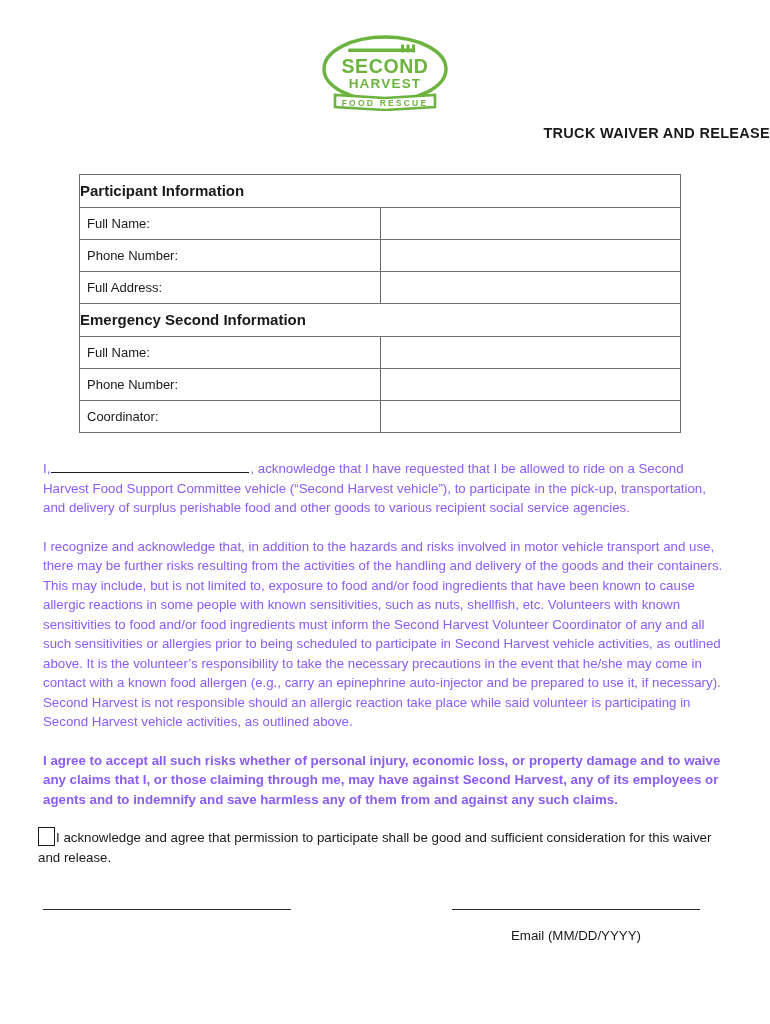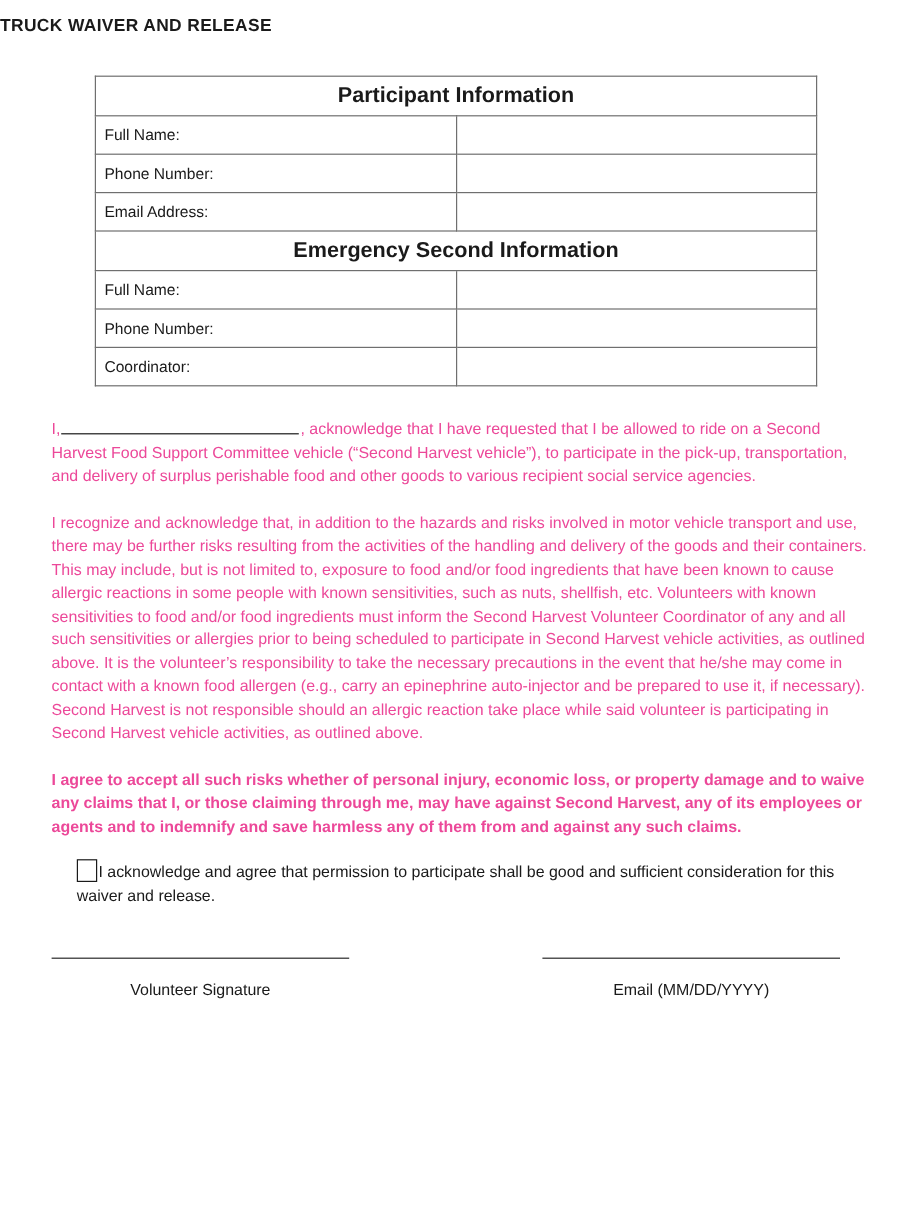--- a/index.html
+++ b/index.html
@@ -32,21 +32,21 @@
     padding-top: 33px;
   }
   .logo {
     width: 140px;
     height: 78px;
     display: block;
   }
 
   
   .doc-title {
-    text-align: left;
+    text-align: right;
     font-size: 14.5px;
     font-weight: bold;
     letter-spacing: 0.3px;
     margin-top: 14px;
     color: #1a1a1a;
   }
 
   
   .table-wrap {
     margin: 33px 0 0 0;
@@ -60,23 +60,23 @@
   }
   table.info-table td {
     border: 1px solid #6f6f6f;
     height: 26px;
     padding: 2px 0 3px 7px;
     font-size: 13px;
     vertical-align: middle;
     color: #1a1a1a;
   }
   table.info-table td.section-head {
-    text-align: center;
+    text-align: left;
     font-weight: bold;
-    font-size: 18px;
+    font-size: 15px;
     padding-left: 0;
     height: 27px;
   }
   table.info-table td.label-cell {
     width: 126px;
   }
   table.info-table td.value-cell {
     width: 474px;
   }
 
@@ -84,42 +84,41 @@
   .body-copy {
     padding-left: 43px;
     padding-right: 44px;
     margin-top: 26px;
   }
   p.para {
     font-size: 13.3px;
     line-height: 19.5px;
     margin: 0 0 19px 0;
     text-align: left;
-    color: #ec4899;
+    color: #8b5cf6;
   }
   p.para.last-para {
     margin-bottom: 18px;
     font-weight: bold;
   }
   .blank-line {
     display: inline-block;
     width: 198px;
     border-bottom: 1px solid #1a1a1a;
     height: 13px;
     vertical-align: baseline;
     margin: 0 1px;
   }
 
   
   .ack-block {
     padding-left: 38px;
     padding-right: 44px;
     margin-top: 4px;
     position: relative;
-    margin-left: 26px;
   }
   .ack-text {
     font-size: 13.3px;
     line-height: 19.5px;
     color: #1a1a1a;
     margin: 0;
   }
   .checkbox {
     display: inline-block;
     width: 17px;
@@ -155,39 +154,57 @@
     font-size: 13.3px;
     text-align: center;
     color: #1a1a1a;
   }
 </style>
 </head>
 <body>
 
 <div class="page">
 
+  <div class="logo-wrap">
+    <svg class="logo" viewBox="0 0 140 78">
+      <ellipse cx="70" cy="36" rx="61" ry="32" fill="none" stroke="#6cb33f" stroke-width="3.4"></ellipse>
+
+      <g fill="#6cb33f">
+        <rect x="33" y="15.5" width="58" height="3.6" rx="1.6"></rect>
+        <rect x="86" y="11.5" width="3.1" height="8"></rect>
+        <rect x="91.5" y="11.5" width="3.1" height="8"></rect>
+        <rect x="97" y="11.5" width="3.1" height="8"></rect>
+        <rect x="86" y="15.5" width="14.1" height="3.6" rx="1.2"></rect>
+      </g>
+      <text x="70" y="39.5" text-anchor="middle" fill="#6cb33f" font-family="Liberation Sans, sans-serif" font-size="19.5" font-weight="bold" letter-spacing="0.6">SECOND</text>
+      <text x="70" y="55" text-anchor="middle" fill="#6cb33f" font-family="Liberation Sans, sans-serif" font-size="13.5" font-weight="bold" letter-spacing="1.2">HARVEST</text>
+
+      <path d="M20 62 L20 74 L70 77 L120 74 L120 62 L70 65 Z" fill="#ffffff" stroke="#6cb33f" stroke-width="2.6"></path>
+      <text x="70" y="72.5" text-anchor="middle" fill="#6cb33f" font-family="Liberation Sans, sans-serif" font-size="8.5" font-weight="bold" letter-spacing="2.2">FOOD RESCUE</text>
+    </svg>
+  </div>
 
   <div class="doc-title">TRUCK WAIVER AND RELEASE</div>
 
   <div class="table-wrap">
     <table class="info-table">
       <tbody>
         <tr>
           <td class="section-head" colspan="2">Participant Information</td>
         </tr>
         <tr>
           <td class="label-cell">Full Name:</td>
           <td class="value-cell"></td>
         </tr>
         <tr>
           <td class="label-cell">Phone Number:</td>
           <td class="value-cell"></td>
         </tr>
         <tr>
-          <td class="label-cell">Email Address:</td>
+          <td class="label-cell">Full Address:</td>
           <td class="value-cell"></td>
         </tr>
         <tr>
           <td class="section-head" colspan="2">Emergency Second Information</td>
         </tr>
         <tr>
           <td class="label-cell">Full Name:</td>
           <td class="value-cell"></td>
         </tr>
         <tr>
@@ -210,21 +227,20 @@
     <p class="para last-para">I agree to accept all such risks whether of personal injury, economic loss, or property damage and to waive any claims that I, or those claiming through me, may have against Second Harvest, any of its employees or agents and to indemnify and save harmless any of them from and against any such claims.</p>
   </div>
 
   <div class="ack-block">
     <p class="ack-text"><span class="checkbox"></span><span>I acknowledge and agree that permission to participate shall be good and sufficient consideration for this waiver and release.</span></p>
   </div>
 
   <div class="sig-row">
     <div class="sig-col signature">
       <div class="sig-line"></div>
-      <div class="sig-label">Volunteer Signature</div>
     </div>
     <div class="sig-col date">
       <div class="sig-line"></div>
       <div class="sig-label">Email (MM/DD/YYYY)</div>
     </div>
   </div>
 
 </div>
 
 </body></html>

